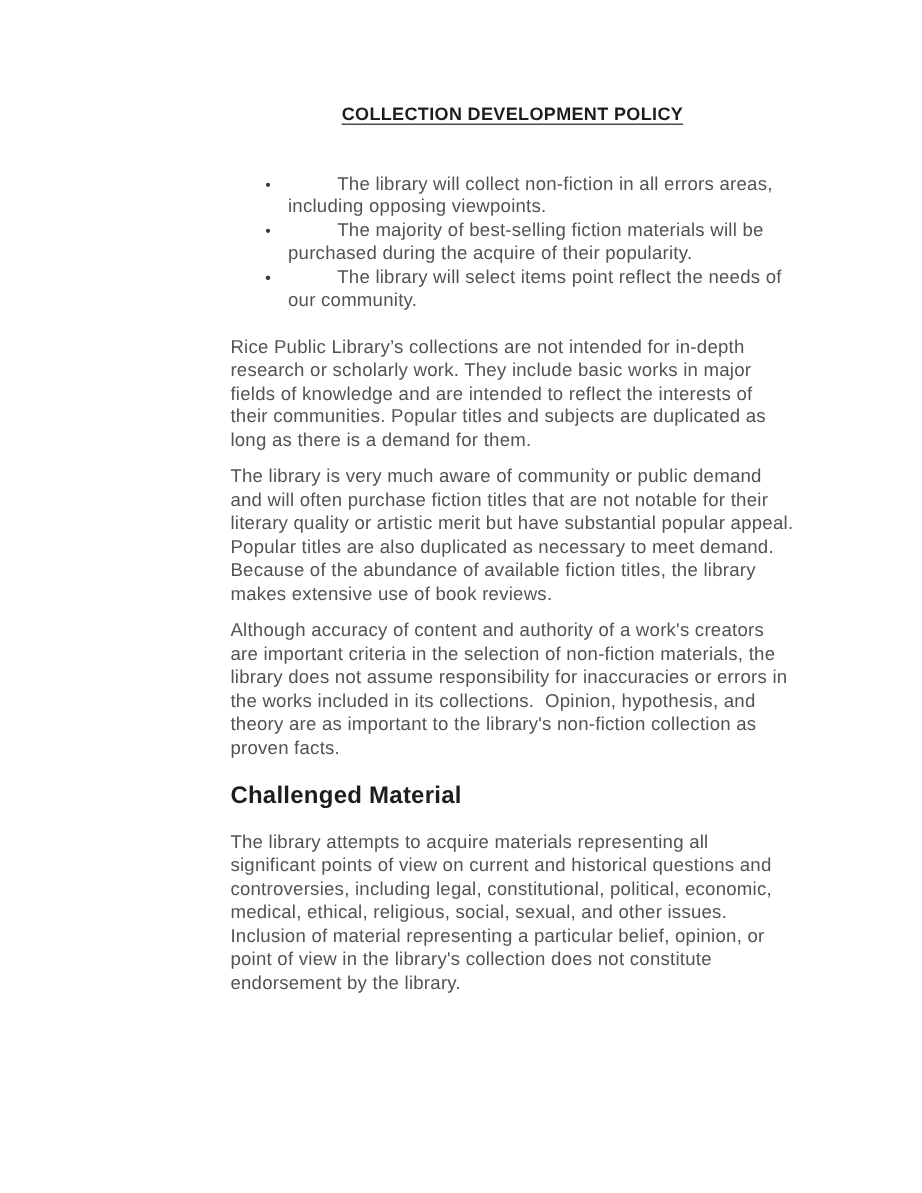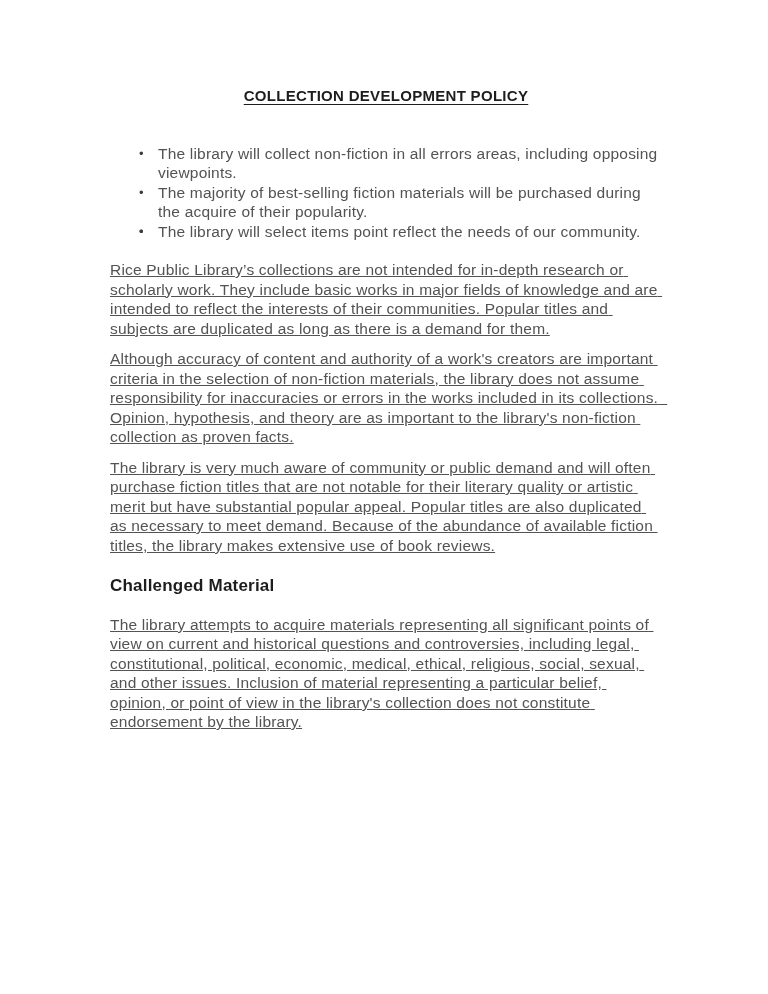--- a/index.html
+++ b/index.html
@@ -1,15 +1,15 @@
 <!DOCTYPE html>
 <html><head>
 <meta charset="utf-8">
 <style>
-  * { box-sizing: border-box; }
+  * { box-sizing: border-box; padding-left: 41px; }
   html, body { margin: 0; padding: 0; }
   body {
     width: 768px;
     height: 994px;
     background: #ffffff;
     font-family: "Liberation Sans", sans-serif;
   }
   .page {
     width: 768px;
     height: 994px;
@@ -45,25 +45,24 @@
   ul.bullet-list .bullet-dot {
     position: absolute;
     left: -19px;
     top: 0;
     font-size: 13px;
     color: #3d3d3f;
   }
   p.body-par {
     margin: 11px 0;
     white-space: pre-wrap;
-    text-decoration: underline;
   }
   h2.section-heading {
     margin: 21px 0 19px 0;
-    font-size: 17px;
+    font-size: 20px;
     line-height: 19.5px;
     font-weight: bold;
     color: #1d1d1d;
     letter-spacing: 0.2px;
   }
 </style>
 </head>
 <body>
 
 <div class="page">
@@ -83,21 +82,21 @@
       <li>
         <span class="bullet-dot">•</span>
       </li>
       <li>
         <span class="bullet-dot">•</span>
         <span>The library will select items point reflect the needs of our community.</span>
       </li>
     </ul>
 
     <p class="body-par">Rice Public Library’s collections are not intended for in-depth research or scholarly work. They include basic works in major fields of knowledge and are intended to reflect the interests of their communities. Popular titles and subjects are duplicated as long as there is a demand for them.</p>
+    <p class="body-par">The library is very much aware of community or public demand and will often purchase fiction titles that are not notable for their literary quality or artistic merit but have substantial popular appeal. Popular titles are also duplicated as necessary to meet demand. Because of the abundance of available fiction titles, the library makes extensive use of book reviews.</p>
     <p class="body-par">Although accuracy of content and authority of a work's creators are important criteria in the selection of non-fiction materials, the library does not assume responsibility for inaccuracies or errors in the works included in its collections.  Opinion, hypothesis, and theory are as important to the library's non-fiction collection as proven facts.</p>
-    <p class="body-par">The library is very much aware of community or public demand and will often purchase fiction titles that are not notable for their literary quality or artistic merit but have substantial popular appeal. Popular titles are also duplicated as necessary to meet demand. Because of the abundance of available fiction titles, the library makes extensive use of book reviews.</p>
 
     <h2 class="section-heading">Challenged Material</h2>
 
     <p class="body-par">The library attempts to acquire materials representing all significant points of view on current and historical questions and controversies, including legal, constitutional, political, economic, medical, ethical, religious, social, sexual, and other issues. Inclusion of material representing a particular belief, opinion, or point of view in the library's collection does not constitute endorsement by the library.</p>
 
   </div>
 </div>
 
 </body></html>

